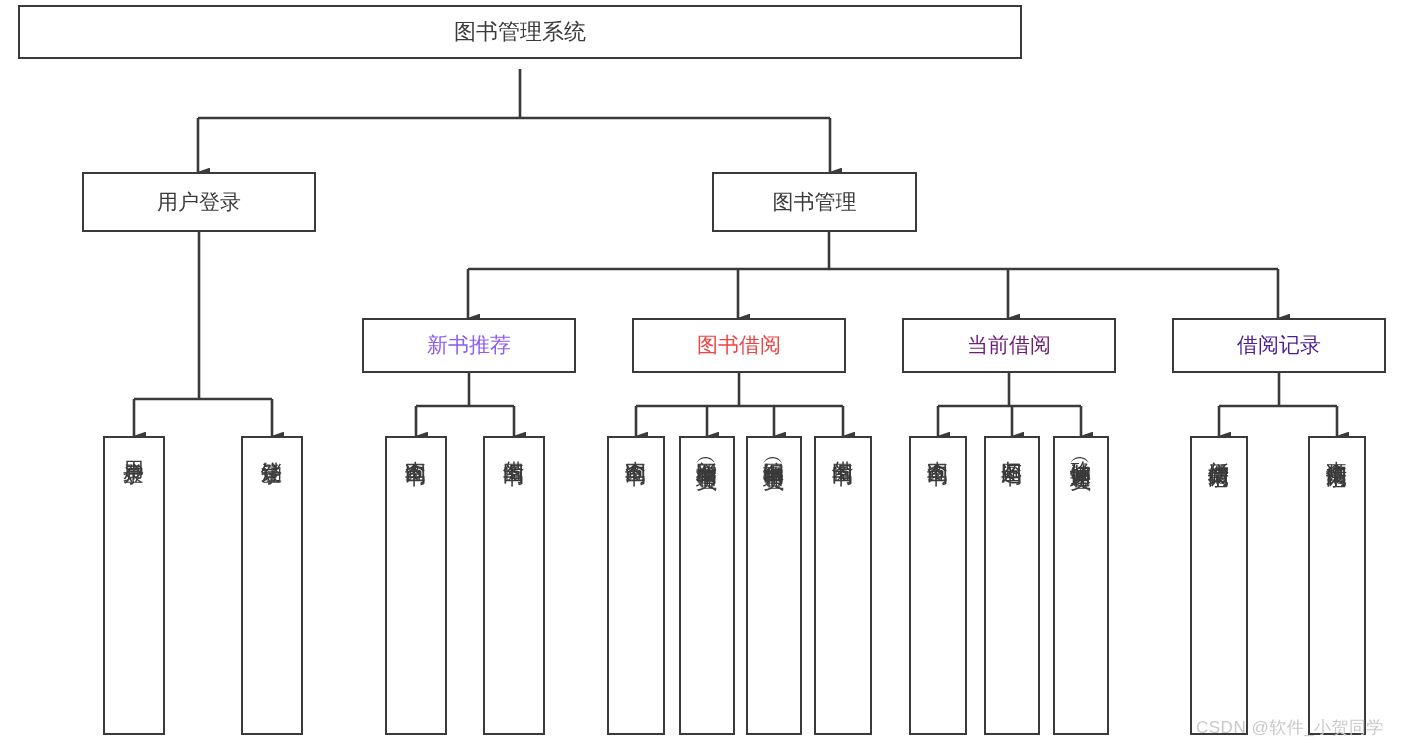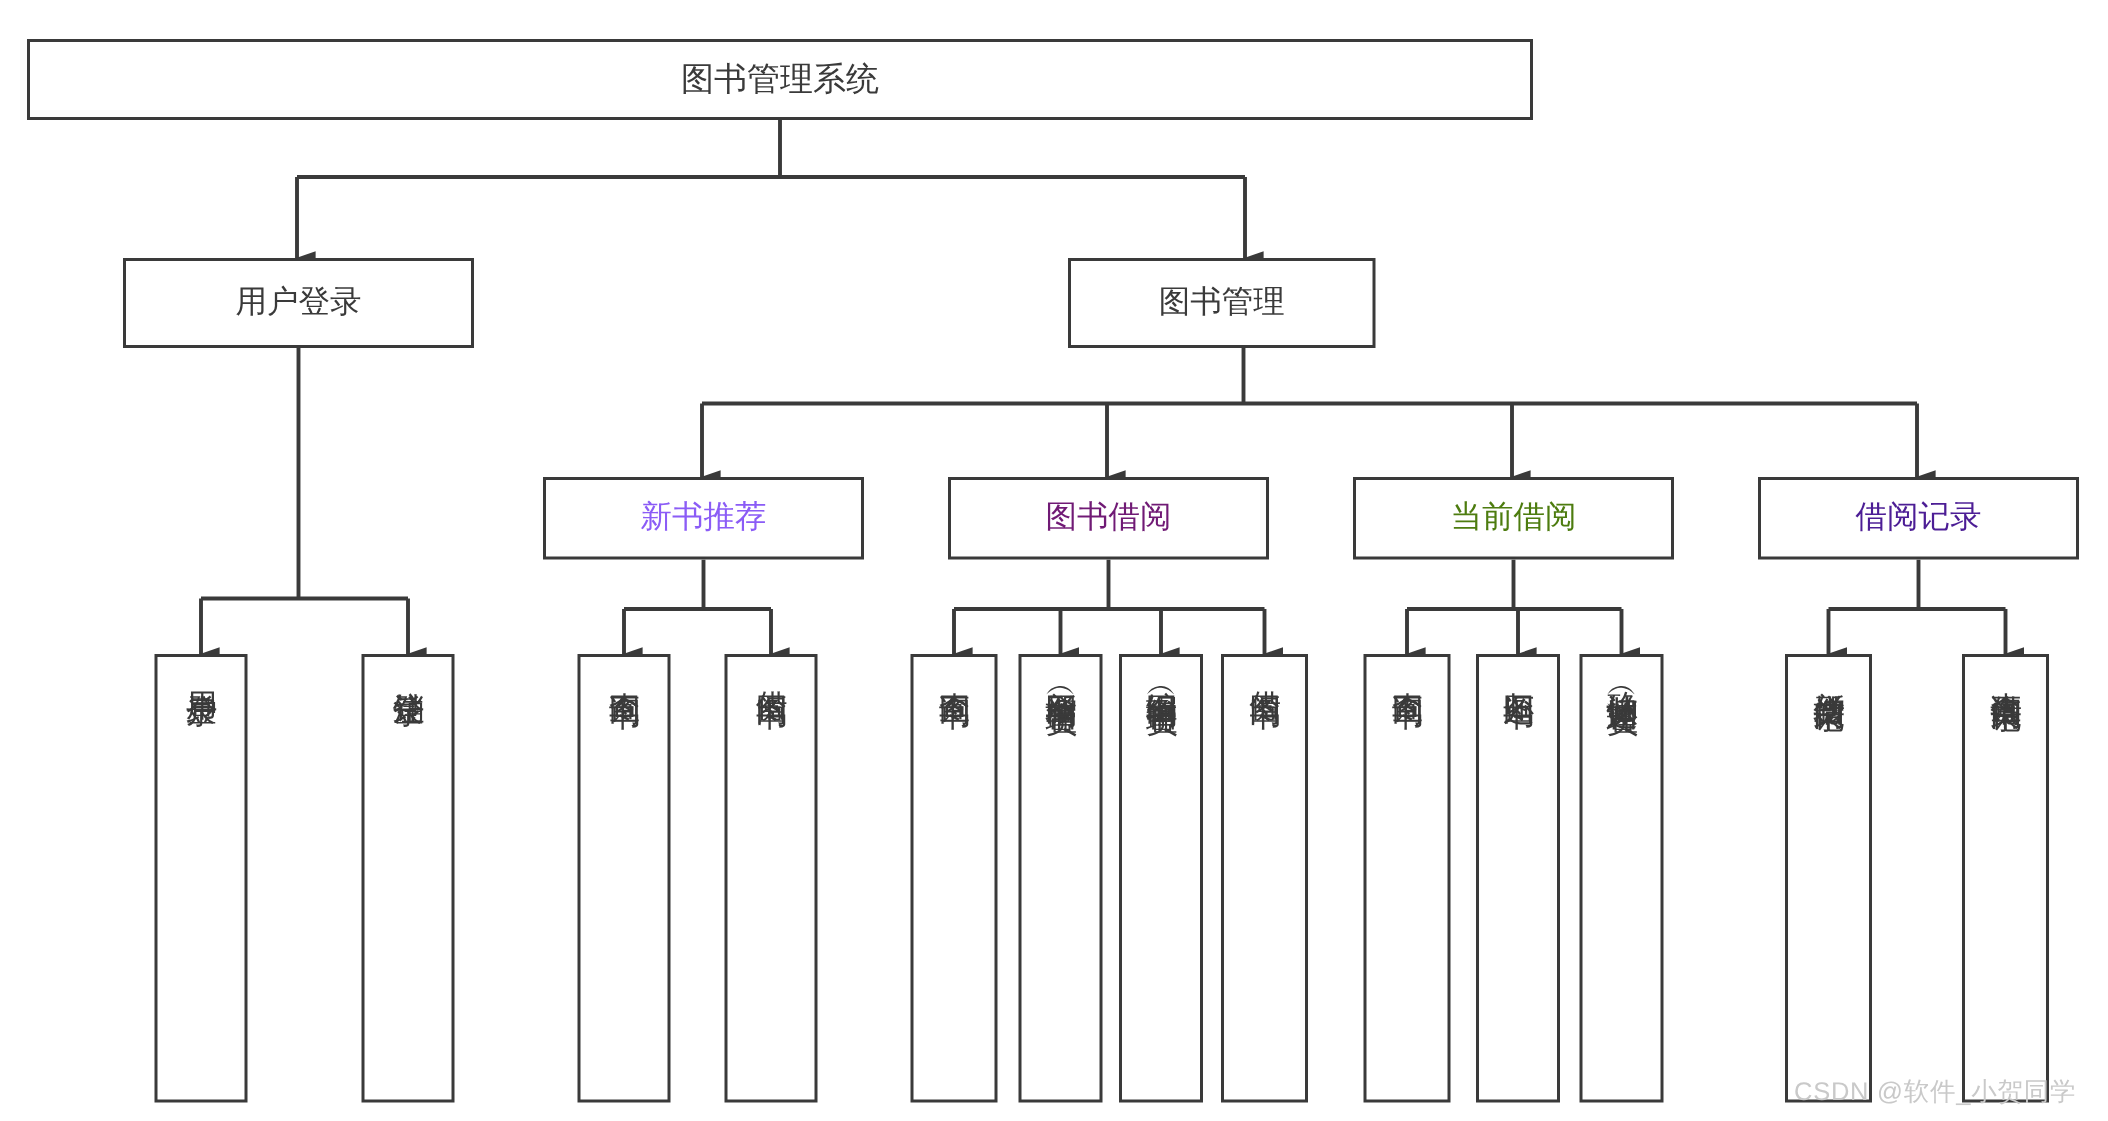--- a/index.html
+++ b/index.html
@@ -110,37 +110,37 @@
         <line x1="1012" y1="406" x2="1012" y2="436" marker-end="url(#arrowhead)"></line>
         <line x1="1081" y1="406" x2="1081" y2="436" marker-end="url(#arrowhead)"></line>
         <line x1="1279" y1="373" x2="1279" y2="406"></line>
         <line x1="1219" y1="406" x2="1337" y2="406"></line>
         <line x1="1219" y1="406" x2="1219" y2="436" marker-end="url(#arrowhead)"></line>
         <line x1="1337" y1="406" x2="1337" y2="436" marker-end="url(#arrowhead)"></line>
       </g>
   </svg>
 
   <div id="node-layer">
-      <div class="node horizontal root" style="left: 18px; top: 26px; width: 1004px; height: 54px; border-color: rgb(58, 58, 58);">
+      <div class="node horizontal root" style="left: 18px; top: 5px; width: 1004px; height: 54px; border-color: rgb(58, 58, 58);">
         <span class="label" style="color: rgb(58, 58, 58);">图书管理系统</span>
       </div>
       <div class="node horizontal level1" style="left: 82px; top: 172px; width: 234px; height: 60px; border-color: rgb(58, 58, 58);">
         <span class="label" style="color: rgb(58, 58, 58);">用户登录</span>
       </div>
       <div class="node horizontal level1" style="left: 712px; top: 172px; width: 205px; height: 60px; border-color: rgb(58, 58, 58);">
         <span class="label" style="color: rgb(58, 58, 58);">图书管理</span>
       </div>
       <div class="node horizontal level2" style="left: 362px; top: 318px; width: 214px; height: 55px; border-color: rgb(58, 58, 58);">
         <span class="label" style="color: #8b5cf6;">新书推荐</span>
       </div>
       <div class="node horizontal level2" style="left: 632px; top: 318px; width: 214px; height: 55px; border-color: rgb(58, 58, 58);">
-        <span class="label" style="color: #701a75;">图书借阅</span>
+        <span class="label" style="color: #ef4444;">图书借阅</span>
       </div>
       <div class="node horizontal level2" style="left: 902px; top: 318px; width: 214px; height: 55px; border-color: rgb(58, 58, 58);">
-        <span class="label" style="color: #4d7c0f; text-align: center;">当前借阅</span>
+        <span class="label" style="color: #701a75; text-align: center;">当前借阅</span>
       </div>
       <div class="node horizontal level2" style="left: 1172px; top: 318px; width: 214px; height: 55px; border-color: rgb(58, 58, 58);">
         <span class="label" style="color: #4c1d95;">借阅记录</span>
       </div>
       <div class="node vertical leaf" style="left: 103px; top: 436px; width: 62px; height: 299px; border-color: rgb(58, 58, 58);">
         <span class="label" style="color: rgb(58, 58, 58);">用户登录</span>
       </div>
       <div class="node vertical leaf" style="left: 241px; top: 436px; width: 62px; height: 299px; border-color: rgb(58, 58, 58);">
         <span class="label" style="color: rgb(58, 58, 58);">注销登录</span>
       </div>

